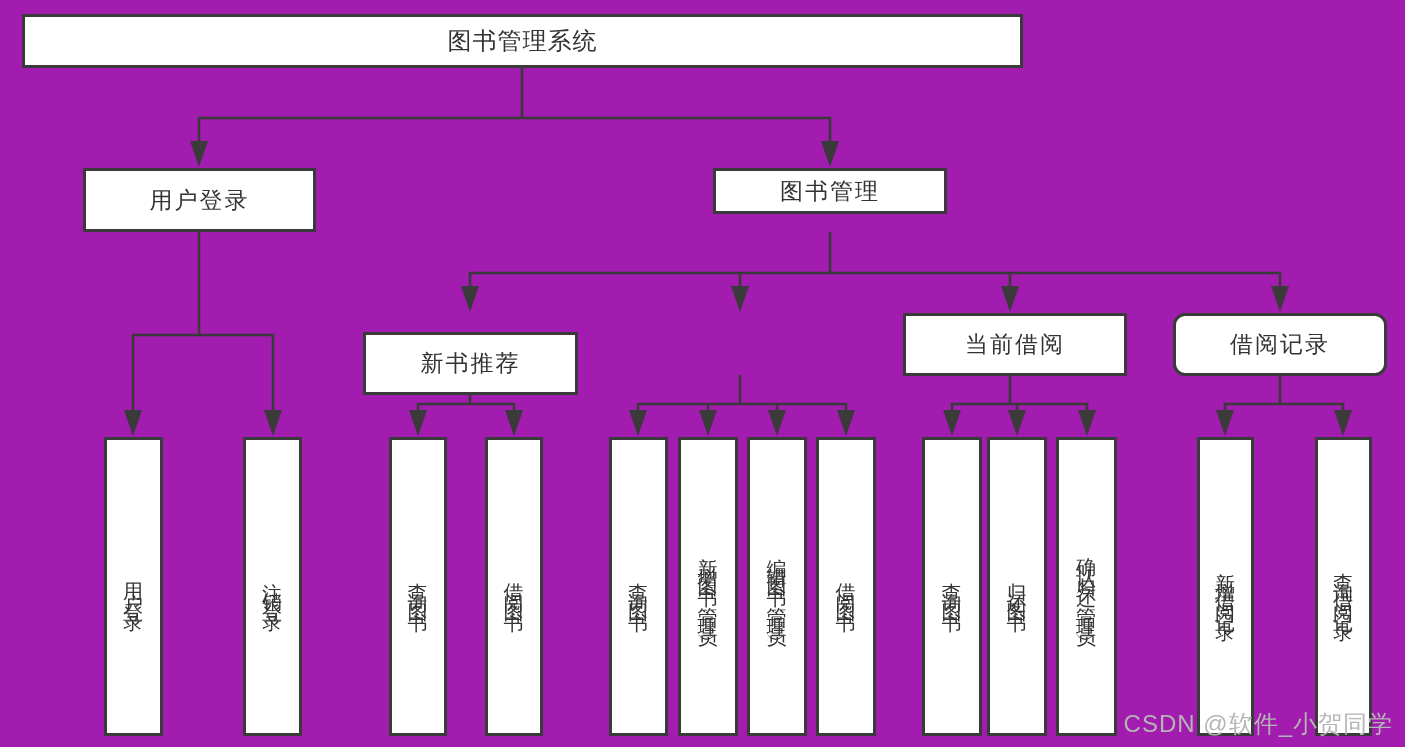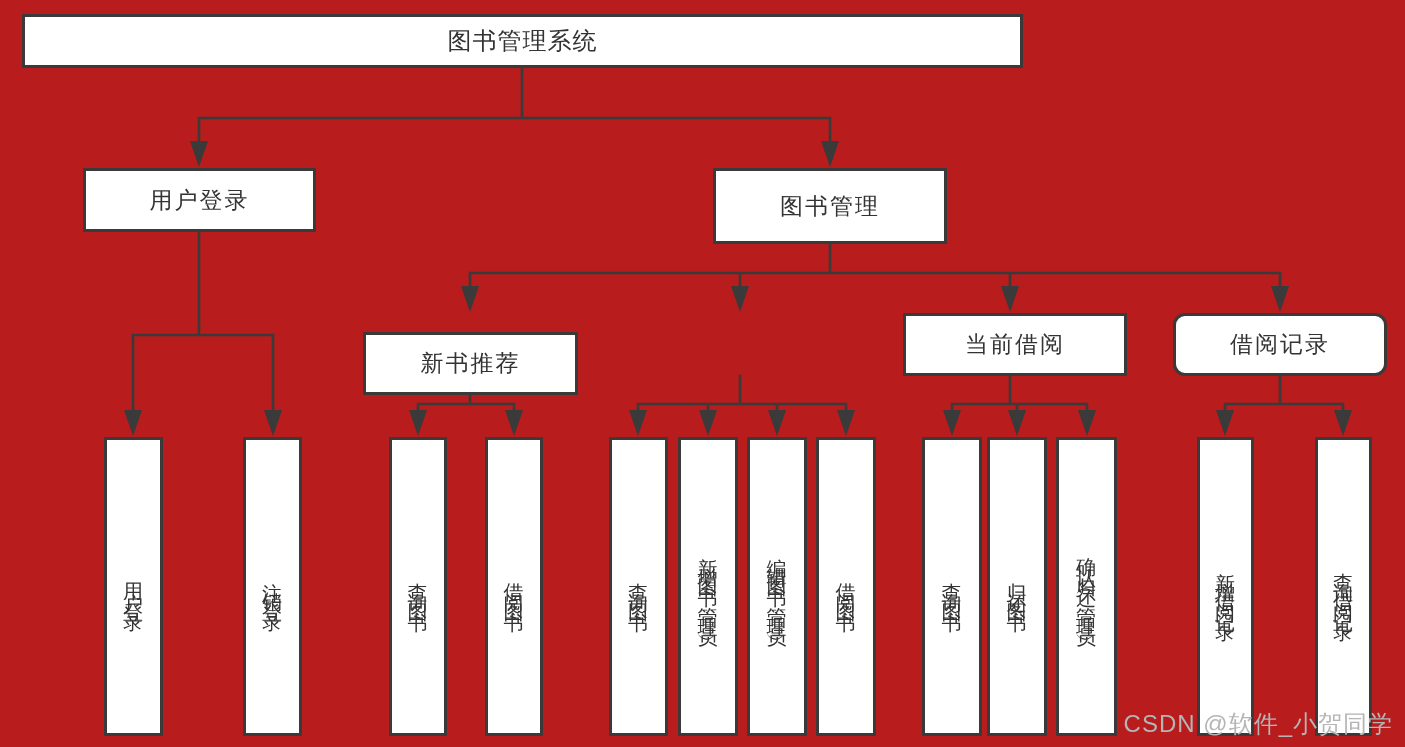--- a/index.html
+++ b/index.html
@@ -1,19 +1,19 @@
 <!DOCTYPE html>
 <html><head>
 <meta charset="utf-8">
 <style>
   html,body{margin:0;padding:0;background:#ffffff;}
   #canvas{
     position:relative;
     width:1405px;height:747px;
-    background:#b91c1c;
+    background:#a21caf;
     font-family:"Liberation Sans","DejaVu Sans",sans-serif;
     overflow:hidden;
   }
   #connectors{position:absolute;left:0;top:0;z-index:1;}
   .node{
     position:absolute;
     box-sizing:border-box;
     background:#ffffff;
     border:3px solid #3a3a3a;
     display:flex;align-items:center;justify-content:center;
@@ -76,21 +76,21 @@
     </g>
   </svg>
 
   <div class="node h-node root-node" style="left:22px;top:14px;width:1001px;height:54px;">
     <span>图书管理系统</span>
   </div>
 
   <div class="node h-node" style="left:83px;top:168px;width:233px;height:64px;">
     <span>用户登录</span>
   </div>
-  <div class="node h-node" style="left:713px;top:168px;width:234px;height:76px;">
+  <div class="node h-node" style="left:713px;top:168px;width:234px;height:46px;">
     <span>图书管理</span>
   </div>
 
   <div class="node h-node" style="left:363px;top:332px;width:215px;height:63px;">
     <span>新书推荐</span>
   </div>
   <div class="node h-node" style="left:903px;top:313px;width:224px;height:63px;">
     <span>当前借阅</span>
   </div>
   <div class="node h-node" style="left:1173px;top:313px;width:214px;height:63px;border-radius:12px;">

